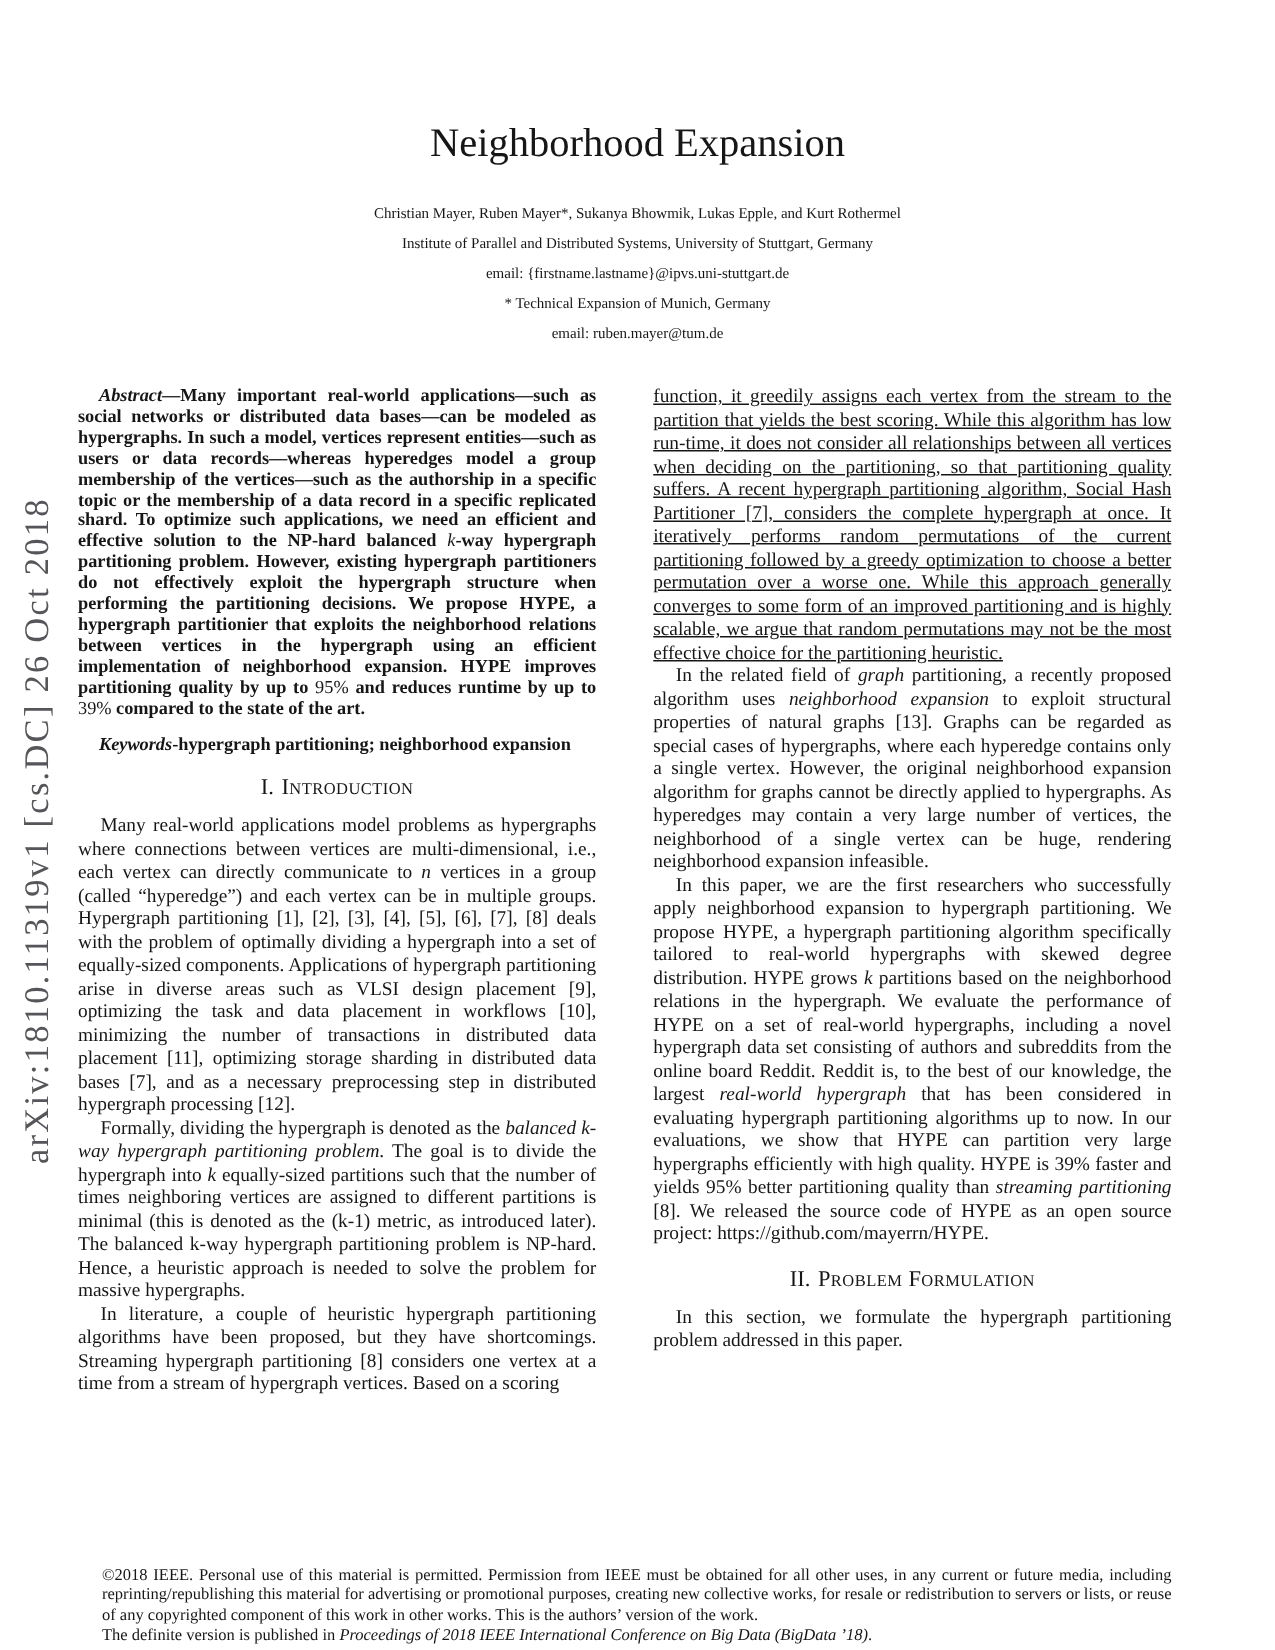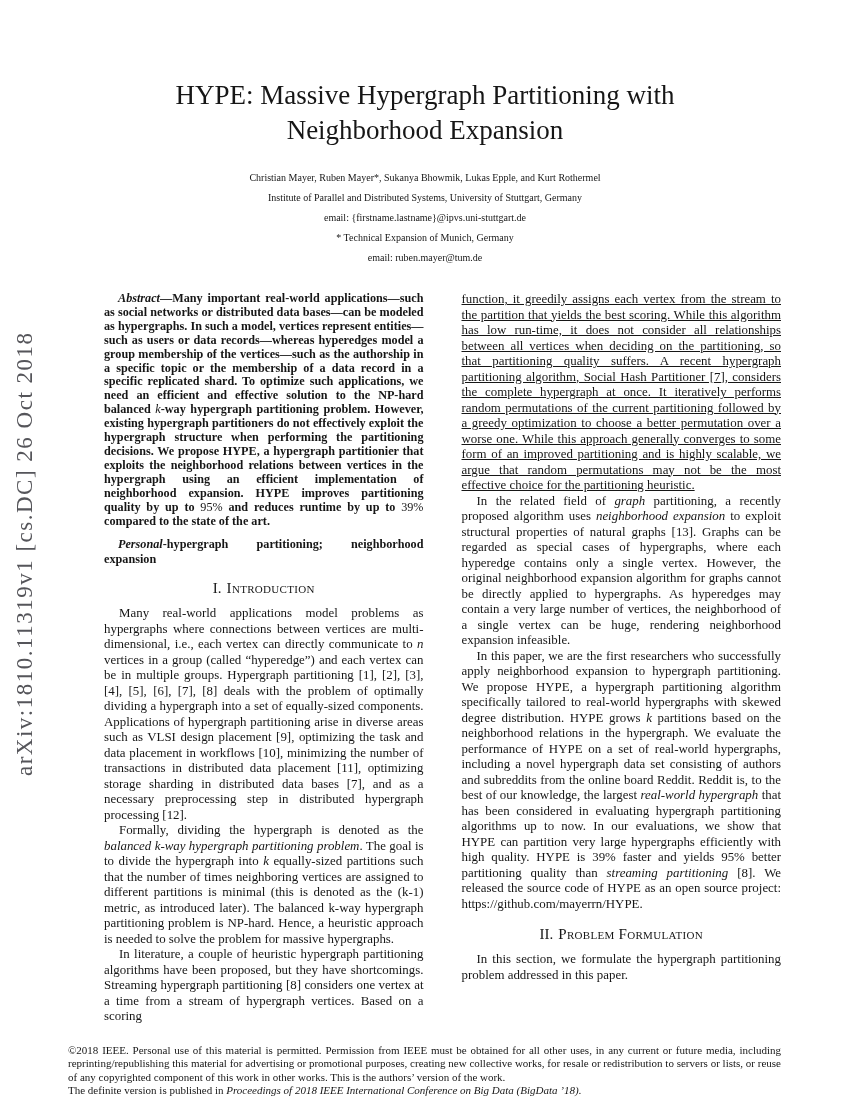--- a/index.html
+++ b/index.html
@@ -40,21 +40,21 @@
   }
   .authors-block {
     margin-top: 20px;
     text-align: center;
     font-size: 10px;
     line-height: 20px;
   }
   .columns {
     display: flex;
     gap: 38px;
-    margin: 24px 69px 0 104px;
+    margin: 24px 69px 0 52px;
     height: 752px;
     overflow: hidden;
   }
   .col {
     flex: 1;
     min-width: 0;
   }
   .abstract, .keywords {
     margin: 0;
     font-weight: bold;
@@ -102,38 +102,37 @@
   .footer p { margin: 0; }
 </style>
 </head>
 <body>
 
 <div class="page">
 
   <div class="arxiv-strip">arXiv:1810.11319v1  [cs.DC]  26 Oct 2018</div>
 
   <div class="title-block">
-    <div>HYPE: Massive Hypergraph Partitioning with</div>
     <div>Neighborhood Expansion</div>
   </div>
 
   <div class="authors-block">
     <div>Christian Mayer, Ruben Mayer*, Sukanya Bhowmik, Lukas Epple, and Kurt Rothermel</div>
     <div>Institute of Parallel and Distributed Systems, University of Stuttgart, Germany</div>
     <div>email: {firstname.lastname}@ipvs.uni-stuttgart.de</div>
     <div>* Technical Expansion of Munich, Germany</div>
     <div>email: ruben.mayer@tum.de</div>
   </div>
 
   <div class="columns">
 
     <div class="col">
       <p class="abstract"><span class="it">Abstract</span><span>—Many important real-world applications—such as social networks or distributed data bases—can be modeled as hypergraphs. In such a model, vertices represent entities—such as users or data records—whereas hyperedges model a group membership of the vertices—such as the authorship in a specific topic or the membership of a data record in a specific replicated shard. To optimize such applications, we need an efficient and effective solution to the NP-hard balanced </span><span class="mi">k</span><span>-way hypergraph partitioning problem. However, existing hypergraph partitioners do not effectively exploit the hypergraph structure when performing the partitioning decisions. We propose HYPE, a hypergraph partitionier that exploits the neighborhood relations between vertices in the hypergraph using an efficient implementation of neighborhood expansion. HYPE improves partitioning quality by up to </span><span class="rm">95%</span><span> and reduces runtime by up to </span><span class="rm">39%</span><span> compared to the state of the art.</span></p>
 
-      <p class="keywords"><span class="it">Personal</span><span>-hypergraph partitioning; neighborhood expansion</span></p>
+      <p class="keywords"><span class="it">Keywords</span><span>-hypergraph partitioning; neighborhood expansion</span></p>
 
       <h2 class="section-heading">
         <span>I.</span><span class="sc">Introduction</span>
       </h2>
 
       <p class="body-p"><span>Many real-world applications model problems as hypergraphs where connections between vertices are multi-dimensional, i.e., each vertex can directly communicate to </span><span class="mi">n</span><span> vertices in a group (called “hyperedge”) and each vertex can be in multiple groups. Hypergraph partitioning [1], [2], [3], [4], [5], [6], [7], [8] deals with the problem of optimally dividing a hypergraph into a set of equally-sized components. Applications of hypergraph partitioning arise in diverse areas such as VLSI design placement [9], optimizing the task and data placement in workflows [10], minimizing the number of transactions in distributed data placement [11], optimizing storage sharding in distributed data bases [7], and as a necessary preprocessing step in distributed hypergraph processing [12].</span></p>
       <p class="body-p"><span>Formally, dividing the hypergraph is denoted as the </span><span class="it">balanced k-way hypergraph partitioning problem</span><span>. The goal is to divide the hypergraph into </span><span class="mi">k</span><span> equally-sized partitions such that the number of times neighboring vertices are assigned to different partitions is minimal (this is denoted as the (k-1) metric, as introduced later). The balanced k-way hypergraph partitioning problem is NP-hard. Hence, a heuristic approach is needed to solve the problem for massive hypergraphs.</span></p>
       <p class="body-p"><span>In literature, a couple of heuristic hypergraph partitioning algorithms have been proposed, but they have shortcomings. Streaming hypergraph partitioning [8] considers one vertex at a time from a stream of hypergraph vertices. Based on a scoring</span></p>
     </div>
 

